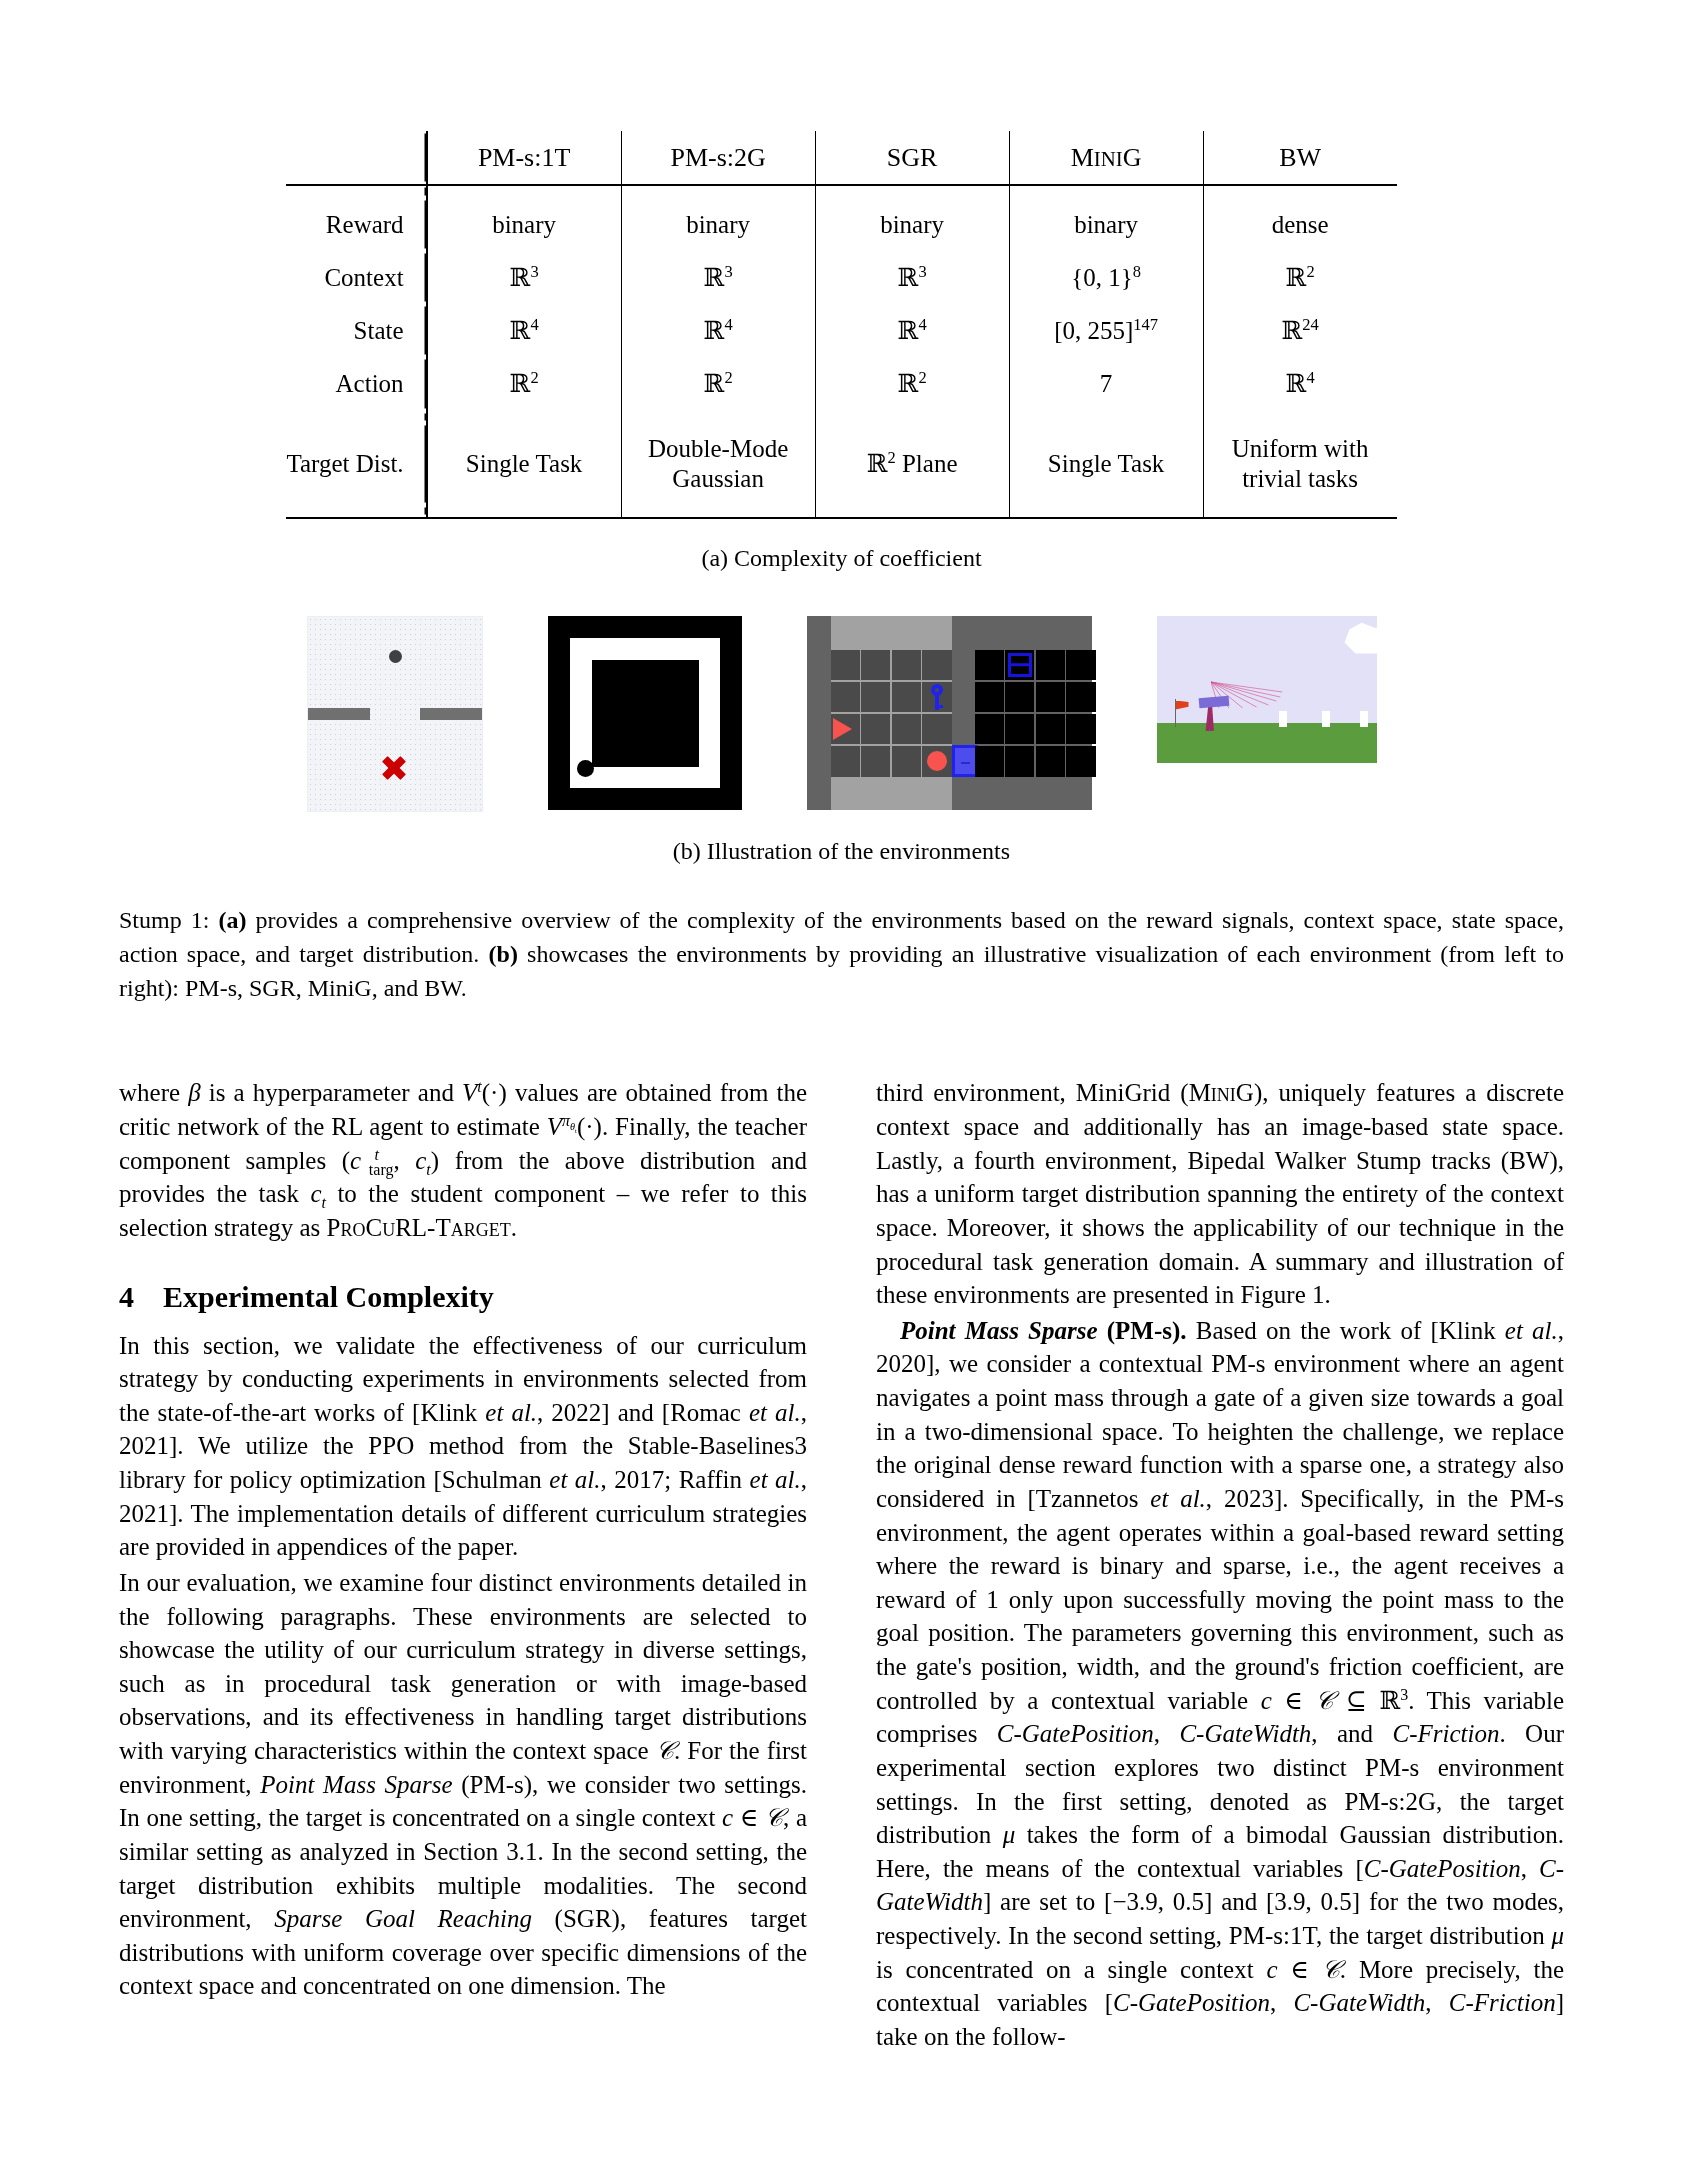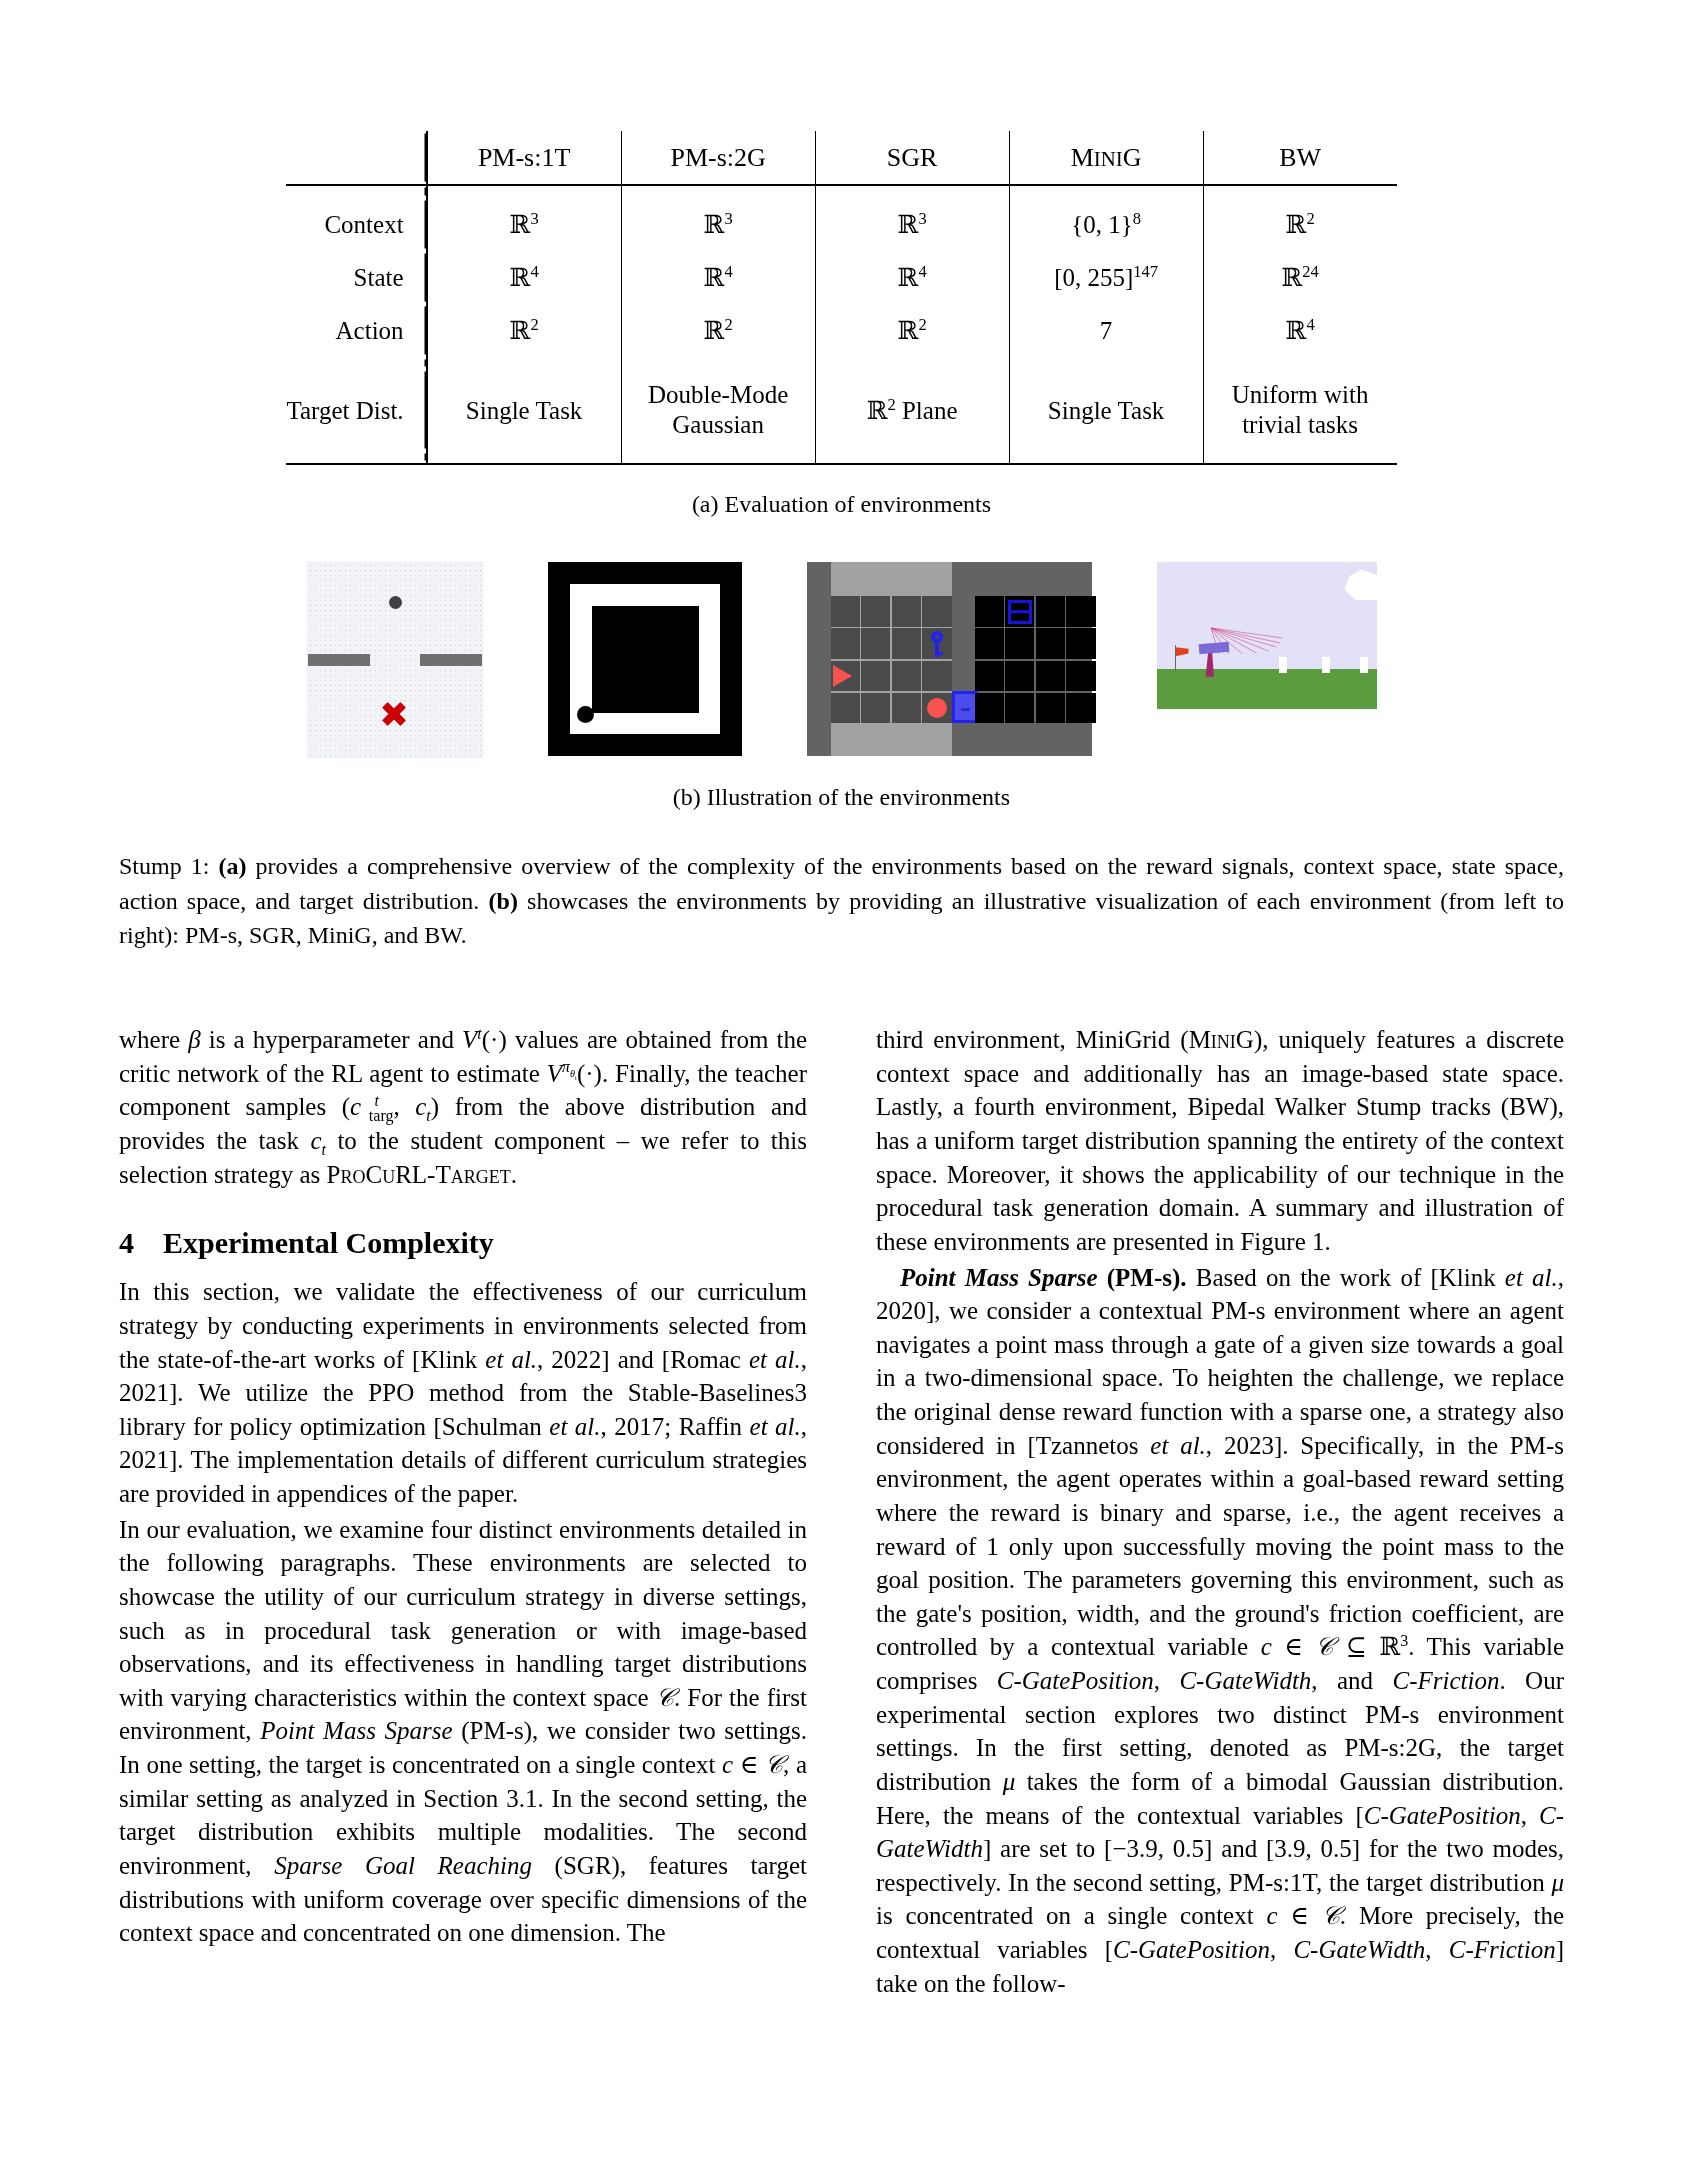--- a/index.html
+++ b/index.html
@@ -398,20 +398,28 @@
         </tr>
         <tr class="spacer-row">
           <td></td>
             <td class="dblrule"></td>
             <td class="vrule"></td>
             <td class="vrule"></td>
             <td class="vrule"></td>
             <td class="vrule"></td>
         </tr>
 
+        <tr>
+          <td class="rowlabel">Reward</td>
+          <td class="cell dblrule">binary</td>
+          <td class="cell vrule">binary</td>
+          <td class="cell vrule">binary</td>
+          <td class="cell vrule">binary</td>
+          <td class="cell vrule">dense</td>
+        </tr>
 
         <tr>
           <td class="rowlabel">Context</td>
           <td class="cell dblrule"><span class="bb">ℝ</span><sup class="tsup">3</sup></td>
           <td class="cell vrule"><span class="bb">ℝ</span><sup class="tsup">3</sup></td>
           <td class="cell vrule"><span class="bb">ℝ</span><sup class="tsup">3</sup></td>
           <td class="cell vrule">{0, 1}<sup class="tsup">8</sup></td>
           <td class="cell vrule"><span class="bb">ℝ</span><sup class="tsup">2</sup></td>
         </tr>
 
@@ -459,21 +467,21 @@
             <td class="vrule"></td>
             <td class="vrule"></td>
         </tr>
         <tr class="botrule">
           <td></td>
             <td colspan="5"></td>
         </tr>
       </tbody>
     </table>
 
-    <div class="subcap">(a) Evaluation of environments</div>
+    <div class="subcap">(a) Complexity of coefficient</div>
 
     <div class="img-strip">
 
       <div class="env-pms">
         <div class="pms-dot"></div>
         <div class="pms-wall left"></div>
         <div class="pms-wall right"></div>
         <div class="pms-x"></div>
       </div>
 

